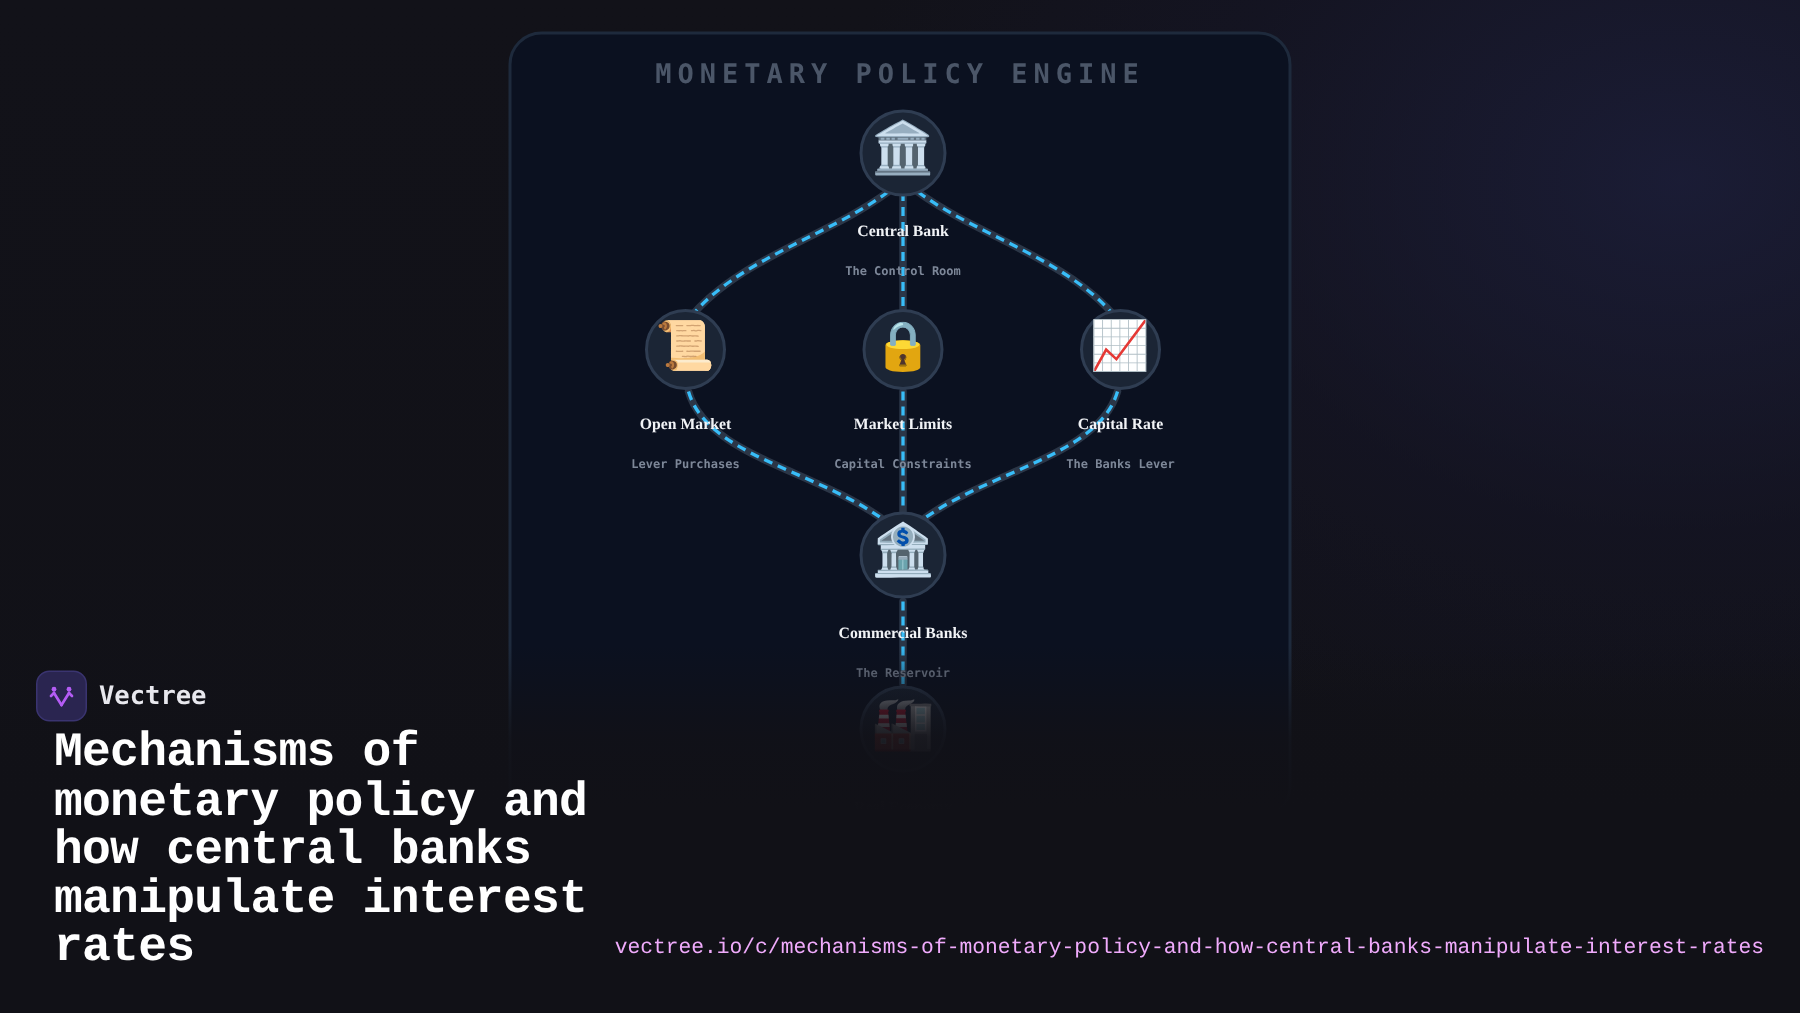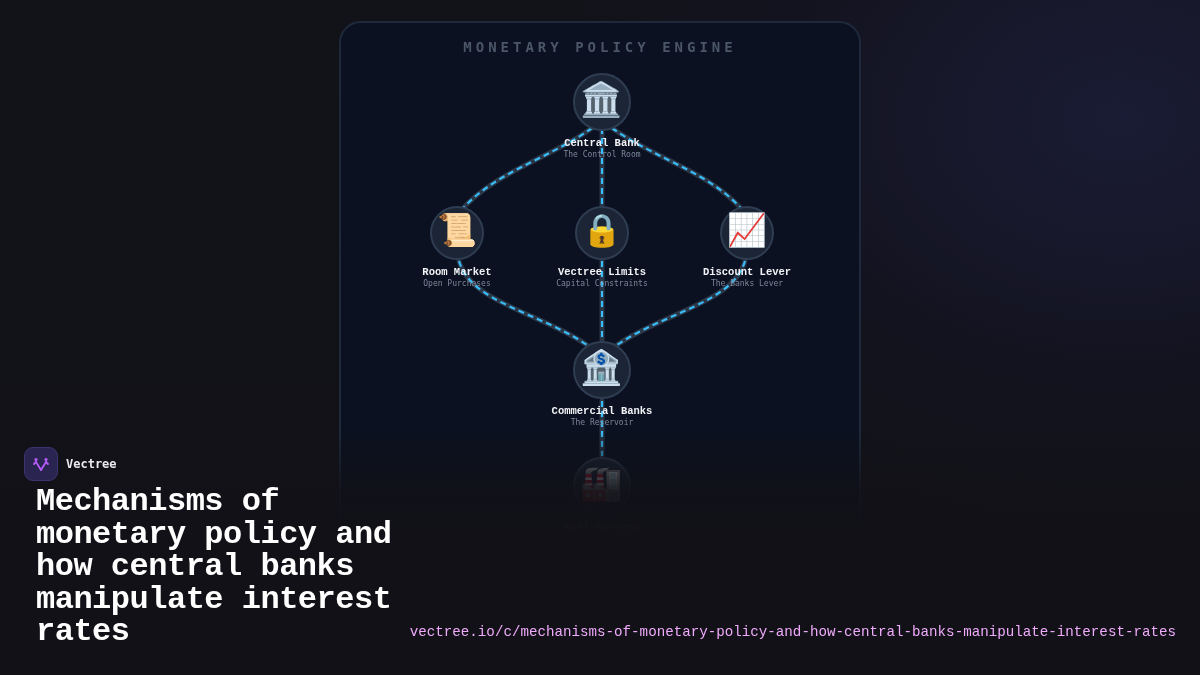--- a/index.html
+++ b/index.html
@@ -23,21 +23,21 @@
       border-radius: 22px;
       background: #0b1120;
       overflow: hidden;
     }
     .card-title {
       position: absolute; left: 0; right: 0; top: 16px;
       text-align: center;
       color: #4b5668;
       font-family: "DejaVu Sans Mono", monospace;
       font-weight: bold;
-      font-size: 14px;
+      font-size: 18px;
       letter-spacing: 4px;
     }
     .edges { position: absolute; left: 0; top: 0; width: 522px; height: 525px; }
     .node {
       position: absolute;
       width: 160px;
       text-align: center;
       transform: translateX(-50%);
     }
     .node-circle {
@@ -45,33 +45,34 @@
       margin: 0 auto;
       border-radius: 50%;
       background: #1b2535;
       border: 2px solid #2f3d52;
       display: flex; align-items: center; justify-content: center;
       font-size: 34px;
       line-height: 1;
     }
     .node-circle.sm { width: 54px; height: 54px; font-size: 32px; }
     .node-label {
-      margin-top: 6px;
+      margin-top: 18px;
       color: #f1f3f6;
-      font-family: Liberation Mono, monospace;
+      font-family: Liberation Serif, serif;
       font-weight: bold;
       font-size: 10.5px;
       white-space: nowrap;
     }
     .node-sub {
       color: #7d8798;
       font-family: "DejaVu Sans Mono", monospace;
       font-size: 8px;
       white-space: nowrap;
-      margin-top: 1px;
+      margin-top: 16px;
+      font-weight: bold;
     }
     .fade-overlay {
       position: absolute; left: 0; right: 0; bottom: 0; height: 110px;
       background: linear-gradient(180deg, rgba(11,17,32,0) 0%, rgba(11,17,32,0.55) 55%, rgba(14,16,24,0.8) 100%);
       pointer-events: none;
     }
     .bottom-shade {
       position: absolute; left: 0; right: 0; top: 430px; bottom: 0;
       background: linear-gradient(180deg, rgba(17,17,23,0) 0%, rgba(17,17,23,0.85) 25%, #111117 45%);
       pointer-events: none;
@@ -84,21 +85,21 @@
       width: 34px; height: 34px;
       border-radius: 9px;
       background: #2a2550;
       border: 1px solid #3a3470;
       display: flex; align-items: center; justify-content: center;
     }
     .brand-name {
       color: #e8e8ee;
       font-family: "DejaVu Sans Mono", monospace;
       font-weight: bold;
-      font-size: 12px;
+      font-size: 17px;
     }
     .headline {
       position: absolute; left: 36px; top: 486px;
       width: 380px;
       color: #ffffff;
       font-family: "Liberation Mono", monospace;
       font-weight: bold;
       font-size: 32px;
       line-height: 32.5px;
       letter-spacing: -0.5px;
@@ -141,33 +142,33 @@
   </svg>
 
   <div class="node" style="left:261px; top:50px;">
     <div class="node-circle">🏛️</div>
     <div class="node-label">Central Bank</div>
     <div class="node-sub">The Control Room</div>
   </div>
 
   <div class="node" style="left:116px; top:183px;">
     <div class="node-circle sm">📜</div>
-    <div class="node-label">Room Market</div>
-    <div class="node-sub">Open Purchases</div>
+    <div class="node-label">Open Market</div>
+    <div class="node-sub">Lever Purchases</div>
   </div>
 
   <div class="node" style="left:261px; top:183px;">
     <div class="node-circle sm">🔒</div>
-    <div class="node-label">Vectree Limits</div>
+    <div class="node-label">Market Limits</div>
     <div class="node-sub">Capital Constraints</div>
   </div>
 
   <div class="node" style="left:406px; top:183px;">
     <div class="node-circle sm">📈</div>
-    <div class="node-label">Discount Lever</div>
+    <div class="node-label">Capital Rate</div>
     <div class="node-sub">The Banks Lever</div>
   </div>
 
   <div class="node" style="left:261px; top:318px;">
     <div class="node-circle">🏦</div>
     <div class="node-label">Commercial Banks</div>
     <div class="node-sub">The Reservoir</div>
   </div>
 
   <div class="node" style="left:261px; top:434px;">

